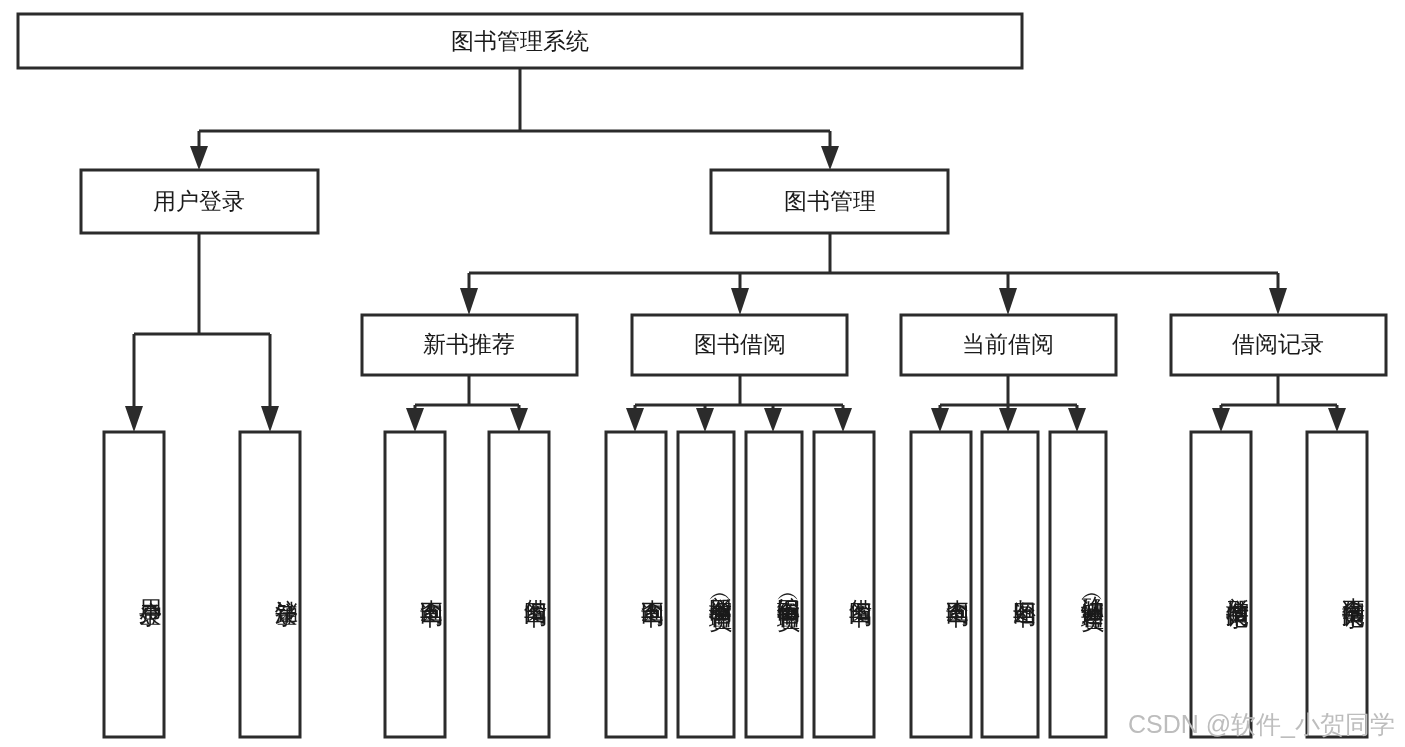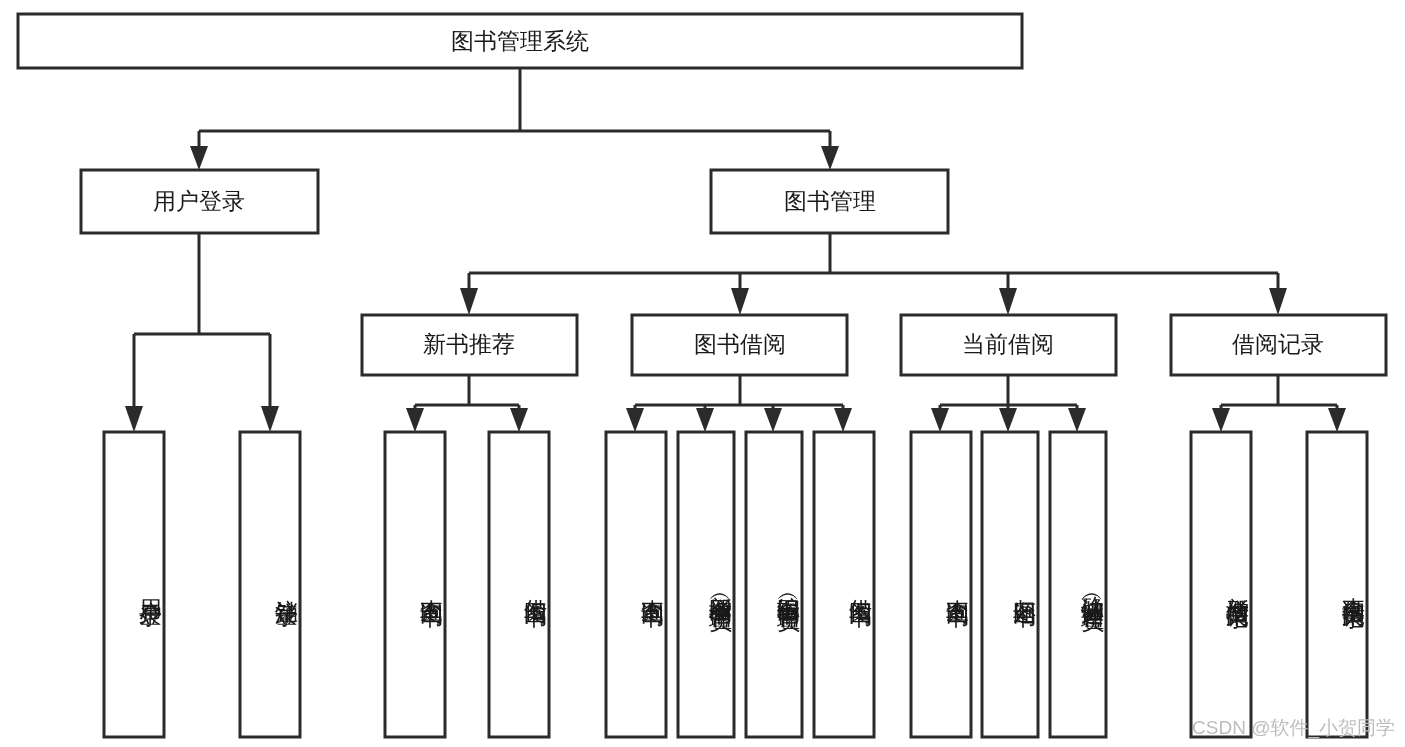--- a/index.html
+++ b/index.html
@@ -57,21 +57,21 @@
     letter-spacing: 2px;
     text-align: center;
     white-space: nowrap;
     pointer-events: none;
   }
   .watermark {
     position: absolute;
     right: 10px;
     bottom: 6px;
     font-family: "Liberation Sans", "DejaVu Sans", sans-serif;
-    font-size: 19px;
+    font-size: 25px;
     color: #bdbdbd;
     white-space: nowrap;
     pointer-events: none;
   }
 </style>
 </head>
 <body>
 
 <div id="diagram-root">
 

